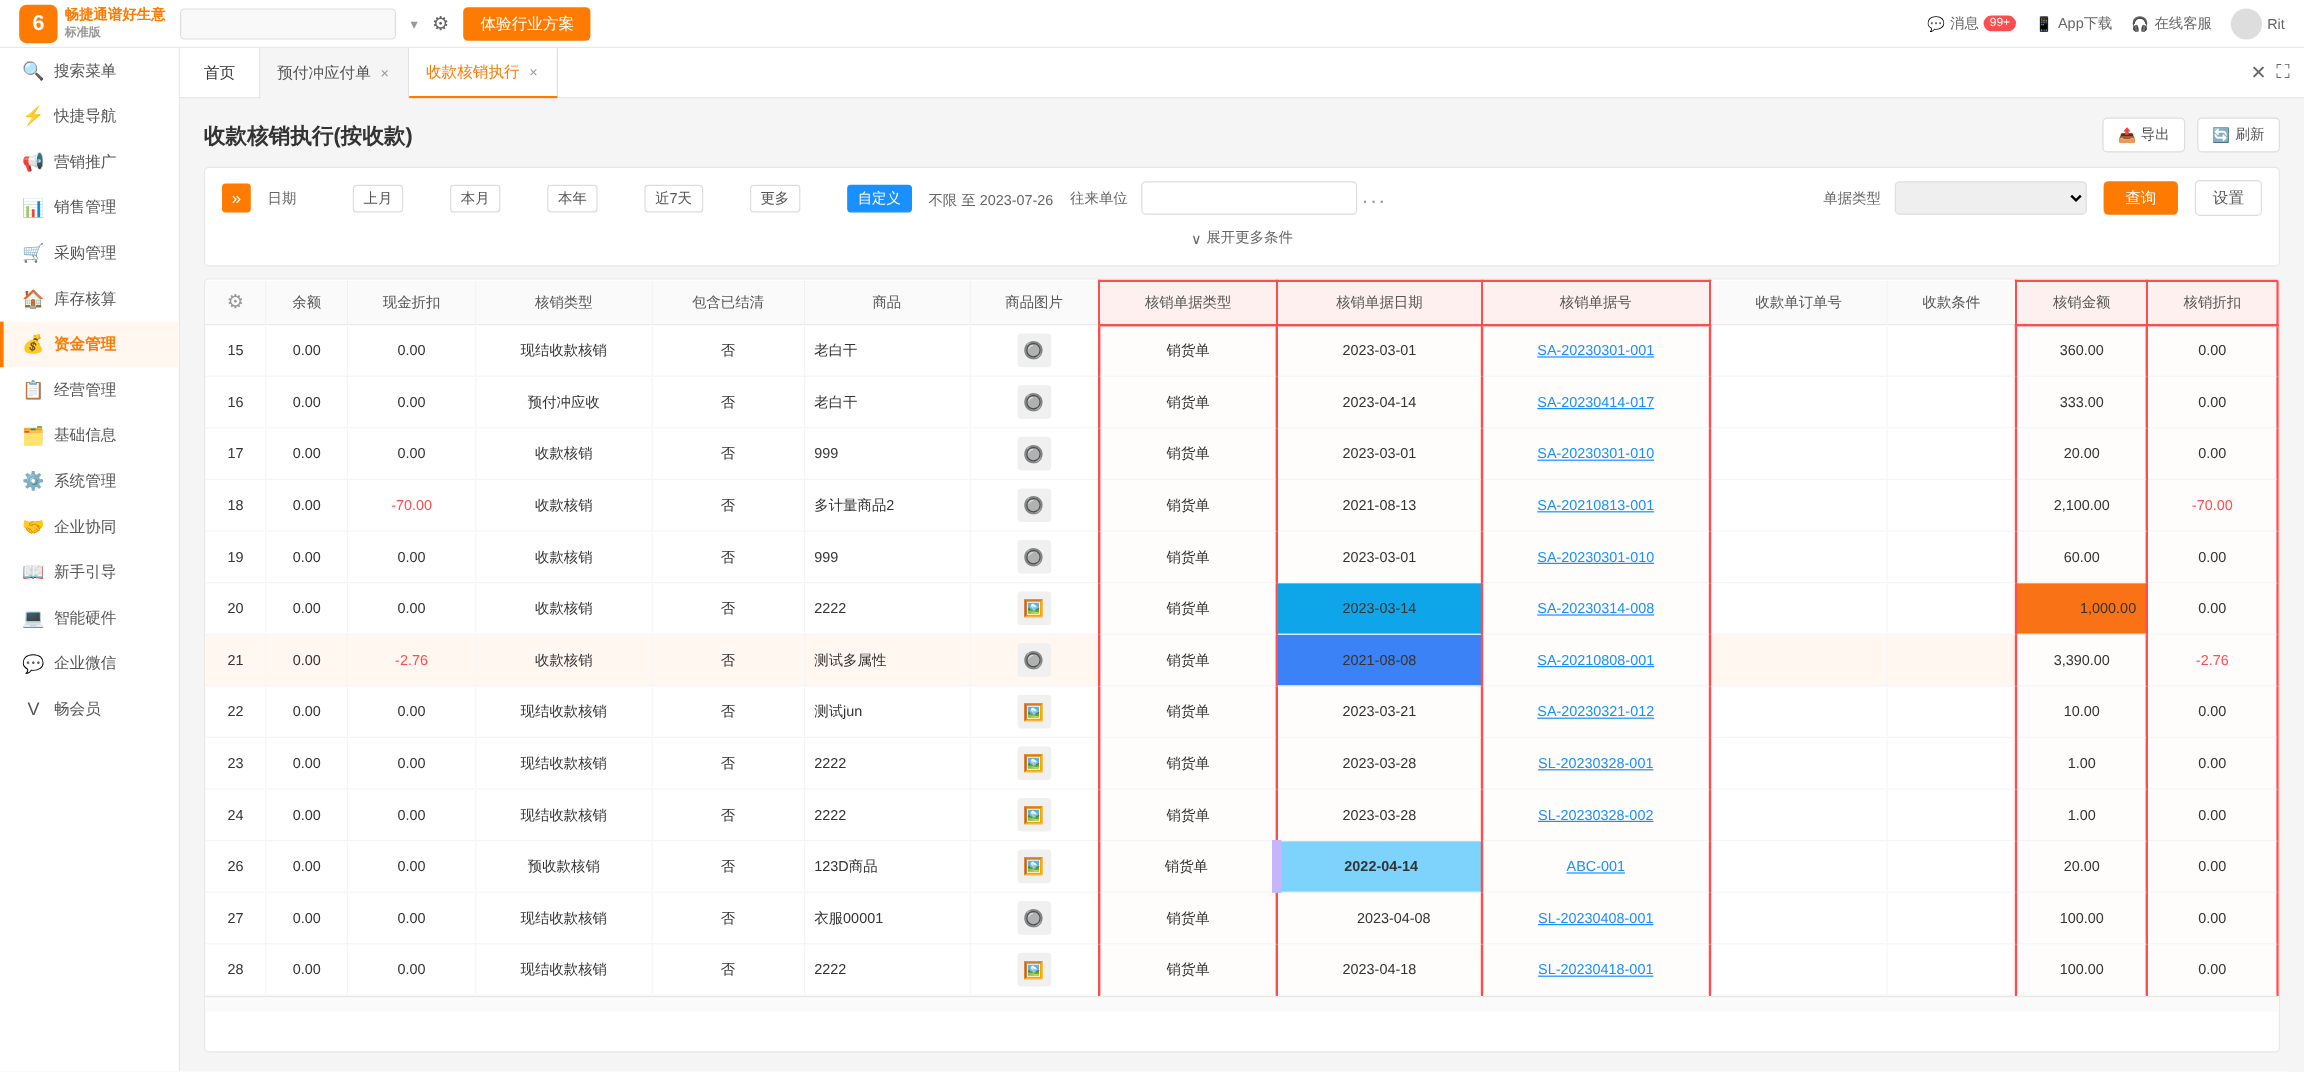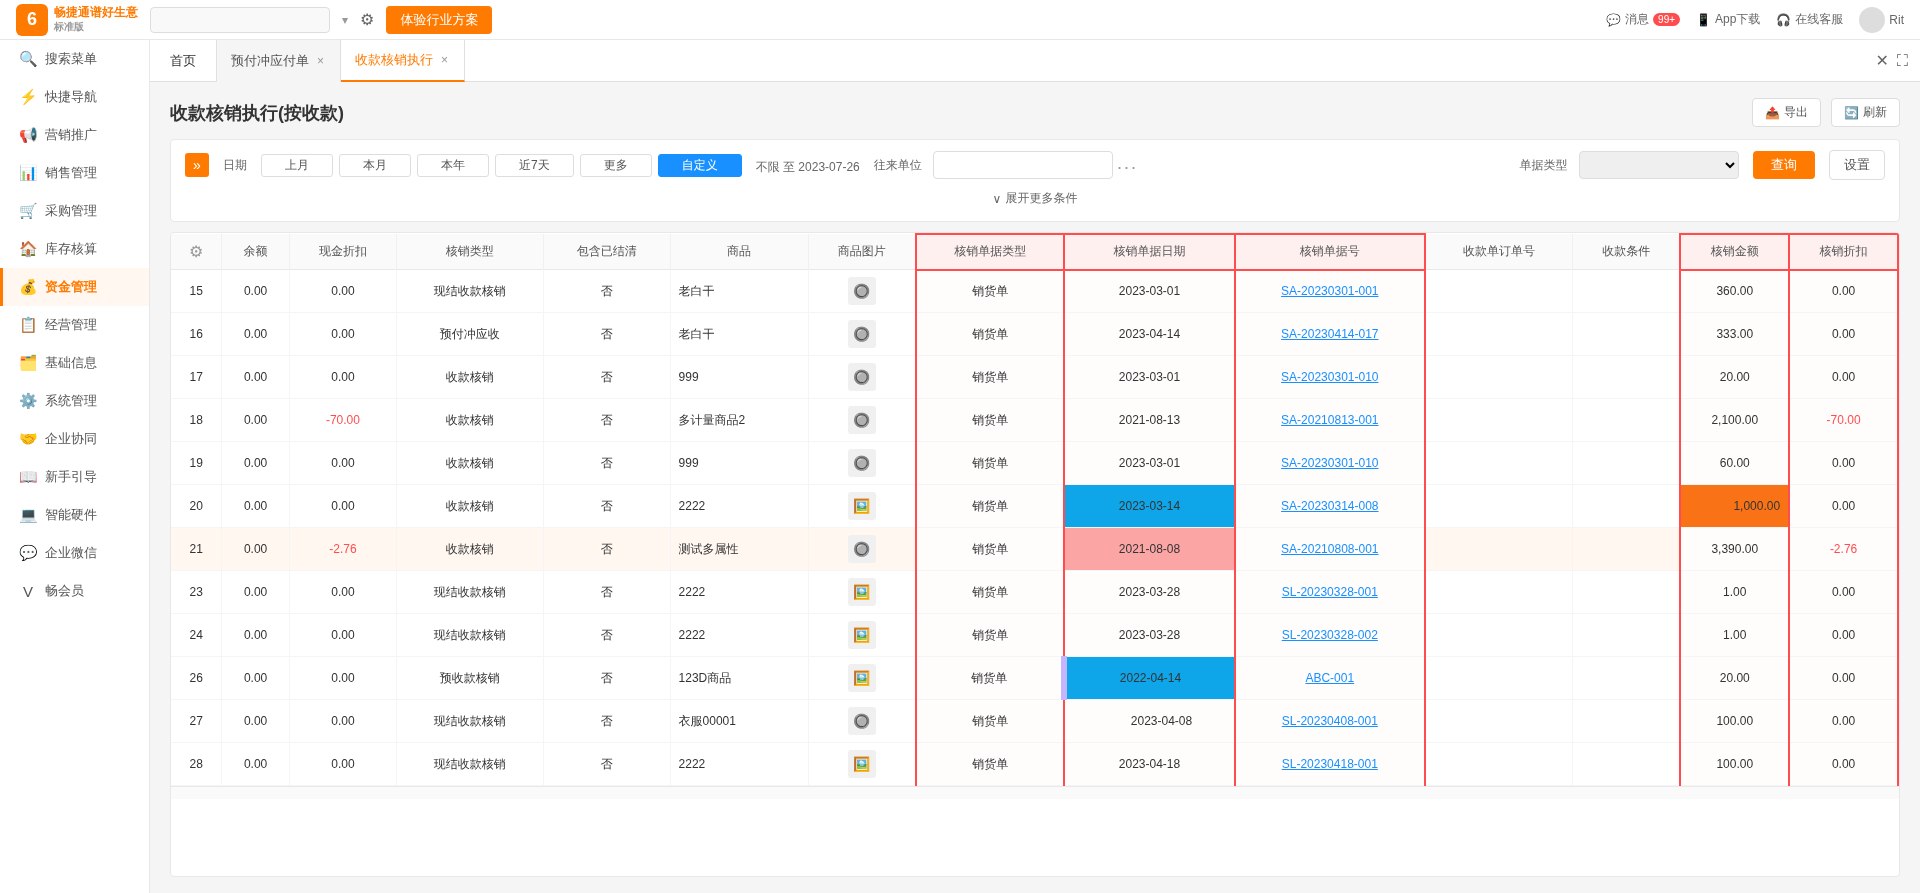--- a/index.html
+++ b/index.html
@@ -47,21 +47,21 @@
     .page-header { display: flex; align-items: center; justify-content: space-between; margin-bottom: 12px; }
     .page-title { font-size: 18px; font-weight: bold; color: #333; }
     .page-actions { display: flex; gap: 10px; }
     .btn-export, .btn-refresh { display: flex; align-items: center; gap: 4px; padding: 5px 12px; border: 1px solid #ddd; border-radius: 4px; background: white; cursor: pointer; font-size: 12px; color: #555; }
 
     
     .filter-bar { background: #fff; border-radius: 4px; padding: 10px 14px; margin-bottom: 10px; border: 1px solid #e8e8e8; }
     .filter-row { display: flex; align-items: center; gap: 14px; flex-wrap: wrap; }
     .filter-label { font-size: 12px; color: #666; white-space: nowrap; }
     .filter-date-options { display: flex; gap: 6px; align-items: center; }
-    .filter-date-btn { padding: 2px 23px; border: 1px solid #ddd; border-radius: 3px; font-size: 12px; cursor: pointer; color: #555; background: white; }
+    .filter-date-btn { padding: 2px 8px; border: 1px solid #ddd; border-radius: 3px; font-size: 12px; cursor: pointer; color: #555; background: white; margin-left: 33px; }
     .filter-date-btn.custom { background: #1890ff; color: white; border-color: #1890ff; }
     .filter-date-range { font-size: 12px; color: #666; margin-top: 4px; }
     .filter-unit { flex: 1; min-width: 200px; }
     .filter-unit-input { width: 100%; height: 28px; border: 1px solid #ddd; border-radius: 4px; padding: 0 8px; font-size: 12px; }
     .filter-dots { color: #999; font-size: 18px; letter-spacing: 2px; }
     .filter-type { min-width: 180px; }
     .filter-type-select { width: 100%; height: 28px; border: 1px solid #ddd; border-radius: 4px; padding: 0 8px; font-size: 12px; }
     .btn-query { background: #ff7a00; color: white; border: none; border-radius: 4px; padding: 5px 18px; font-size: 13px; cursor: pointer; white-space: nowrap; }
     .btn-settings { background: white; color: #555; border: 1px solid #ddd; border-radius: 4px; padding: 5px 14px; font-size: 13px; cursor: pointer; }
     .expand-more { display: flex; align-items: center; justify-content: center; gap: 4px; color: #666; font-size: 12px; cursor: pointer; padding: 4px; }
@@ -383,28 +383,44 @@
     </tr>
               <tr class="highlighted">
       <td>21</td>
       <td>0.00</td>
       <td class="red">-2.76</td>
       <td>收款核销</td>
       <td>否</td>
       <td class="left">测试多属性</td>
       <td><span class="img-thumb">🔘</span></td>
       <td style="background:#fffcfc;border-left:2px solid #ff4d4f;border-right:2px solid #ff4d4f;">销货单</td>
-      <td style="background:#fca5a5;border-left:2px solid #ff4d4f;border-right:2px solid #ff4d4f;">2021-08-08</td>
+      <td style="background:#3b82f6;border-left:2px solid #ff4d4f;border-right:2px solid #ff4d4f;">2021-08-08</td>
       <td class="link" style="background:#fffcfc;border-left:2px solid #ff4d4f;border-right:2px solid #ff4d4f;">SA-20210808-001</td>
       <td></td>
       <td></td>
       <td class="" style="background:#fffcfc;border-left:2px solid #ff4d4f;border-right:2px solid #ff4d4f;">3,390.00</td>
       <td class="red" style="background:#fffcfc;border-left:2px solid #ff4d4f;border-right:2px solid #ff4d4f;">-2.76</td>
     </tr>
               <tr>
+      <td>22</td>
+      <td>0.00</td>
+      <td class="">0.00</td>
+      <td>现结收款核销</td>
+      <td>否</td>
+      <td class="left">测试jun</td>
+      <td><span class="img-thumb">🖼️</span></td>
+      <td style="background:#fffcfc;border-left:2px solid #ff4d4f;border-right:2px solid #ff4d4f;">销货单</td>
+      <td style="background:#fffcfc;border-left:2px solid #ff4d4f;border-right:2px solid #ff4d4f;">2023-03-21</td>
+      <td class="link" style="background:#fffcfc;border-left:2px solid #ff4d4f;border-right:2px solid #ff4d4f;">SA-20230321-012</td>
+      <td></td>
+      <td></td>
+      <td class="" style="background:#fffcfc;border-left:2px solid #ff4d4f;border-right:2px solid #ff4d4f;">10.00</td>
+      <td class="" style="background:#fffcfc;border-left:2px solid #ff4d4f;border-right:2px solid #ff4d4f;">0.00</td>
+    </tr>
+              <tr>
       <td>23</td>
       <td>0.00</td>
       <td class="">0.00</td>
       <td>现结收款核销</td>
       <td>否</td>
       <td class="left">2222</td>
       <td><span class="img-thumb">🖼️</span></td>
       <td style="background:#fffcfc;border-left:2px solid #ff4d4f;border-right:2px solid #ff4d4f;">销货单</td>
       <td style="background:#fffcfc;border-left:2px solid #ff4d4f;border-right:2px solid #ff4d4f;">2023-03-28</td>
       <td class="link" style="background:#fffcfc;border-left:2px solid #ff4d4f;border-right:2px solid #ff4d4f;">SL-20230328-001</td>
@@ -431,21 +447,21 @@
     </tr>
               <tr>
       <td>26</td>
       <td>0.00</td>
       <td class="">0.00</td>
       <td>预收款核销</td>
       <td>否</td>
       <td class="left">123D商品</td>
       <td><span class="img-thumb">🖼️</span></td>
       <td style="background:#fffcfc;border-left:2px solid #ff4d4f;border-right:2px solid #ff4d4f;">销货单</td>
-      <td style="background:#0ea5e9;border-left:6px solid #c4b5fd;border-right:2px solid #ff4d4f;">2022-04-14</td>
+      <td style="background:#7dd3fc;border-left:8px solid #c4b5fd;border-right:2px solid #ff4d4f;font-weight:bold;">2022-04-14</td>
       <td class="link" style="background:#fffcfc;border-left:2px solid #ff4d4f;border-right:2px solid #ff4d4f;">ABC-001</td>
       <td></td>
       <td></td>
       <td class="" style="background:#fffcfc;border-left:2px solid #ff4d4f;border-right:2px solid #ff4d4f;">20.00</td>
       <td class="" style="background:#fffcfc;border-left:2px solid #ff4d4f;border-right:2px solid #ff4d4f;">0.00</td>
     </tr>
               <tr>
       <td>27</td>
       <td>0.00</td>
       <td class="">0.00</td>

